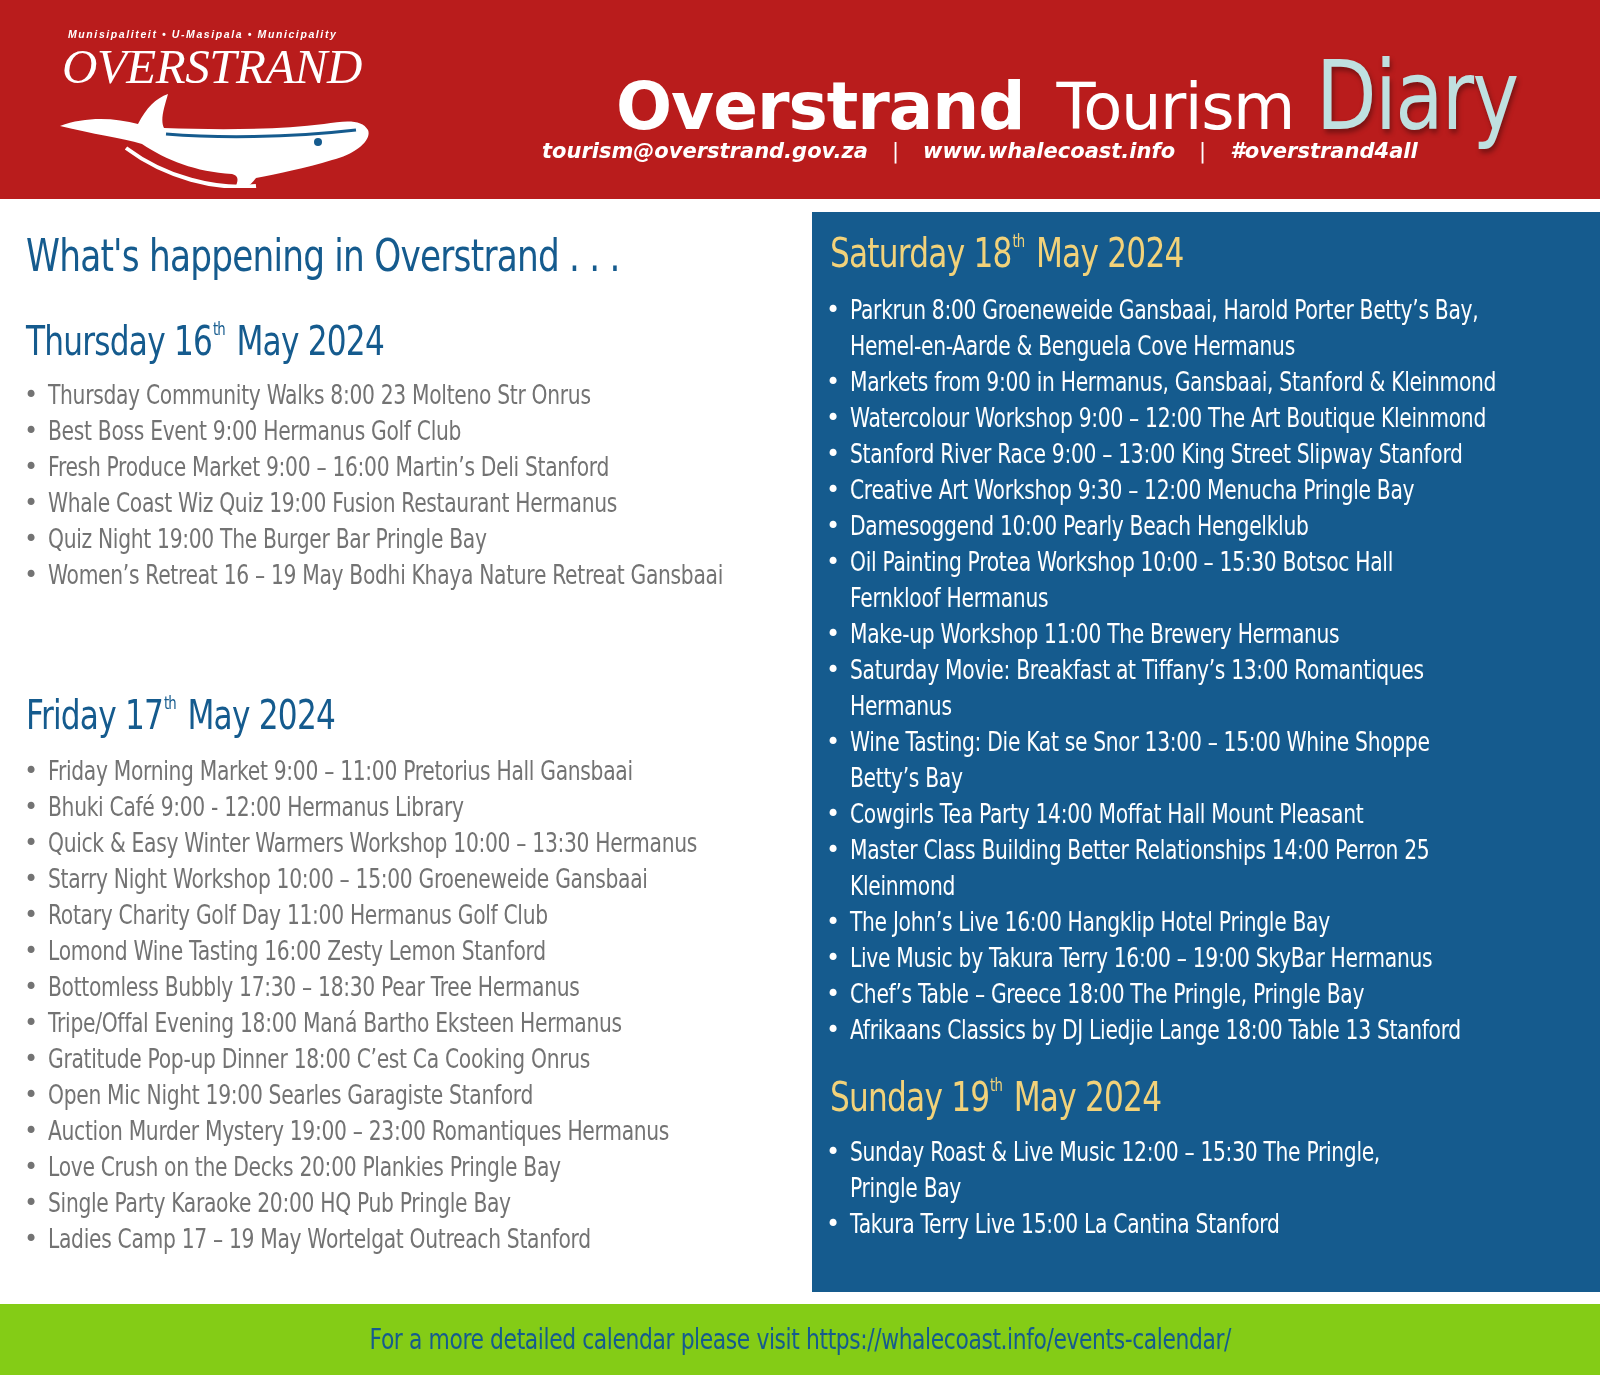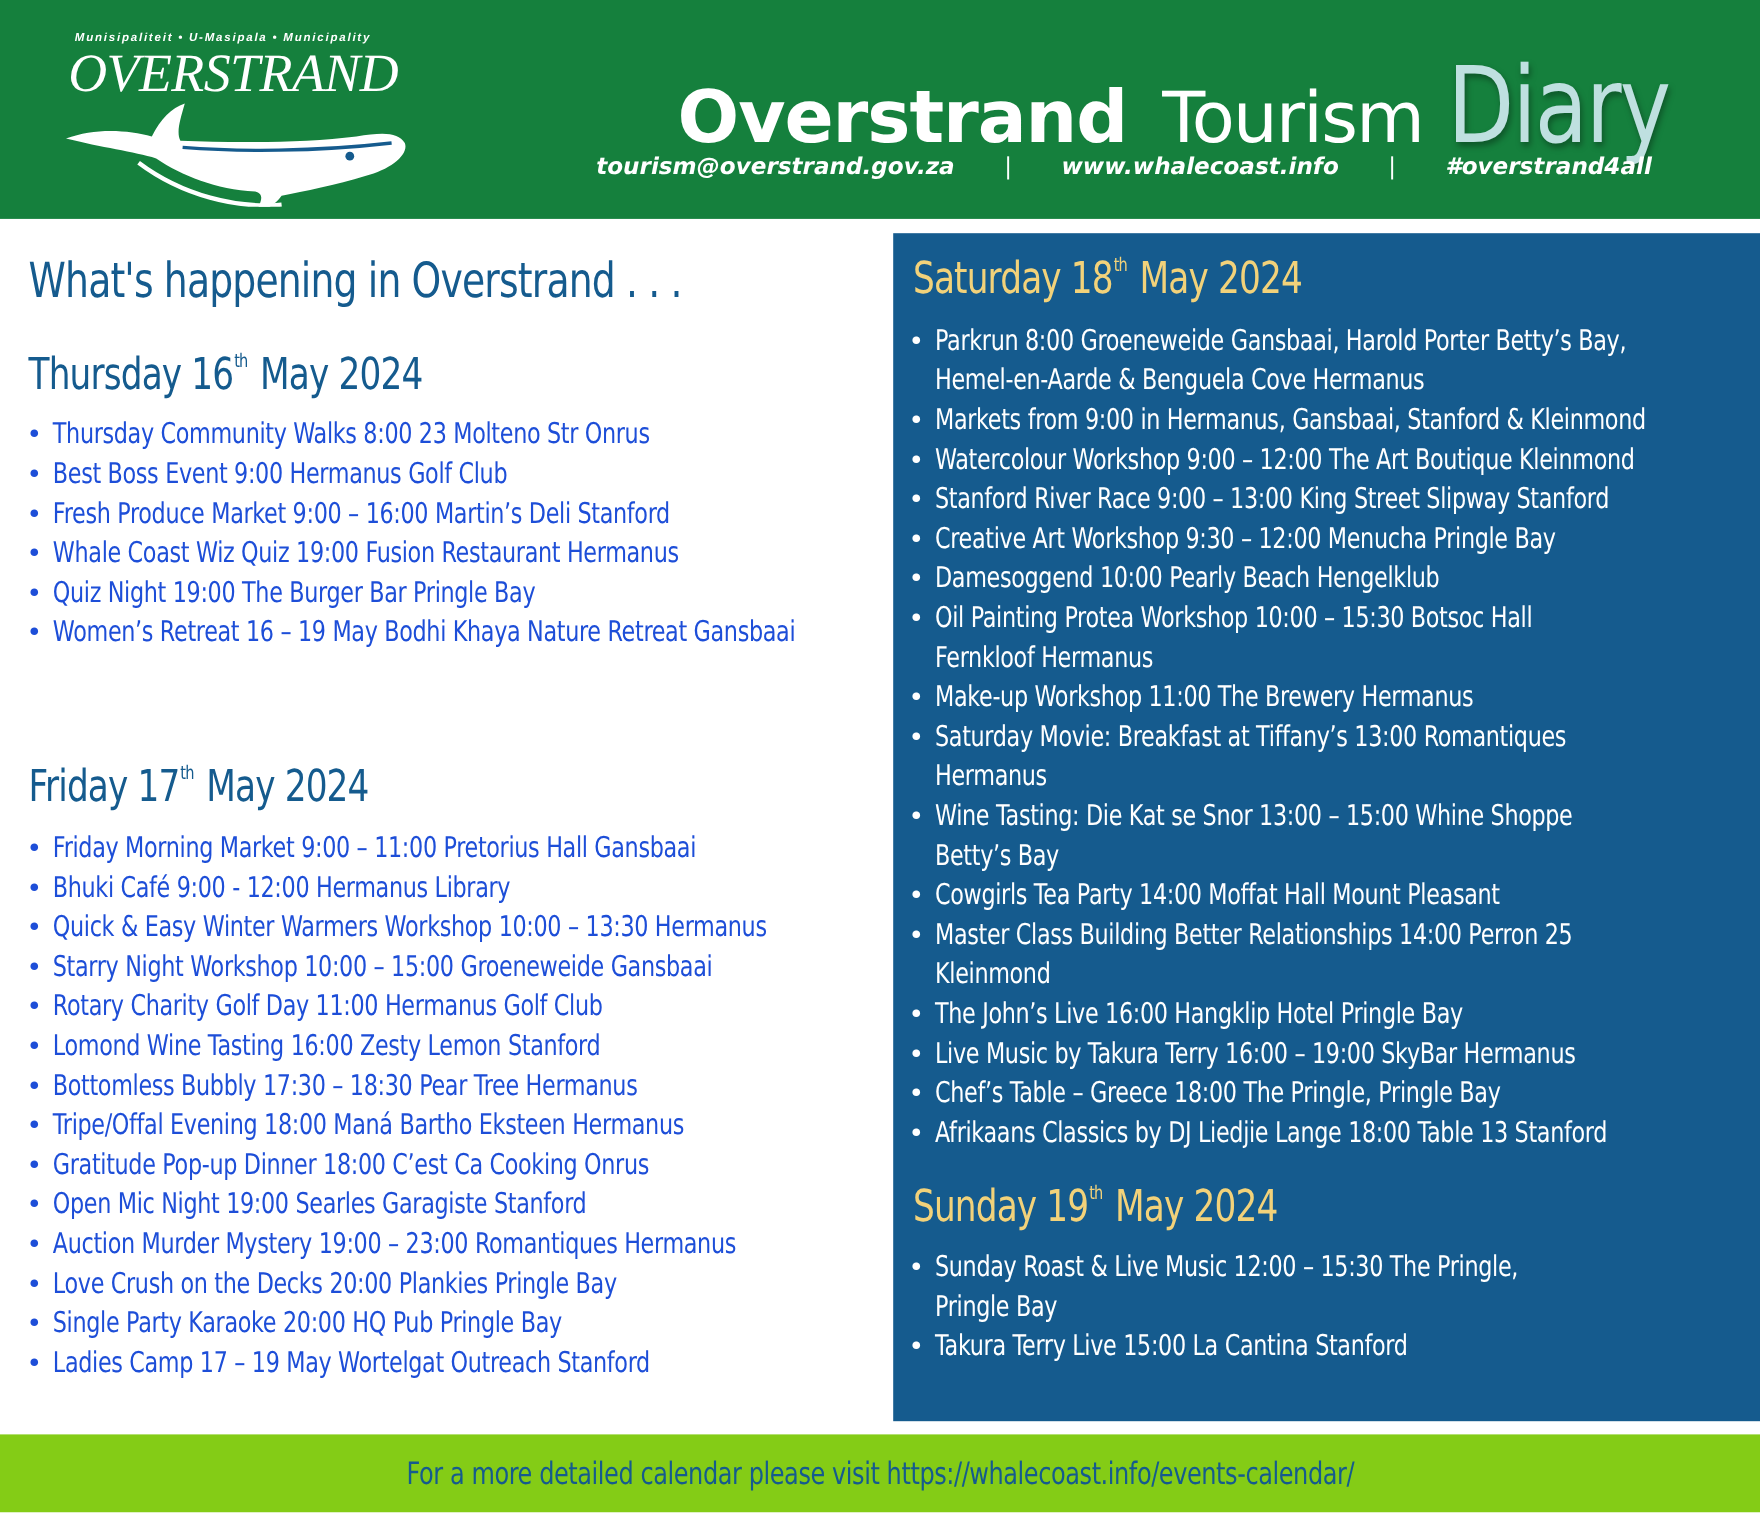--- a/index.html
+++ b/index.html
@@ -2,21 +2,21 @@
 <html><head>
 <meta charset="utf-8">
 <style>
   * { box-sizing: border-box; margin: 0; padding: 0; }
   html, body { width: 1600px; height: 1375px; background: #ffffff; overflow: hidden; }
   body { position: relative; font-family: "Liberation Sans", sans-serif; }
 
   
   .header {
     position: absolute; left: 0; top: 0; width: 1600px; height: 199px;
-    background: #15803d;
+    background: #b91c1c;
   }
   .logo { position: absolute; left: 56px; top: 26px; width: 340px; height: 160px; }
   .logo-tagline {
     position: absolute; left: 12px; top: 2px; width: 330px;
     color: #ffffff; font-size: 10.5px; font-style: italic; font-weight: bold;
     letter-spacing: 1.6px; white-space: nowrap;
   }
   .logo-word {
     position: absolute; left: 6px; top: 12px;
     color: #ffffff; font-family: "Liberation Serif", serif; font-style: italic;
@@ -39,21 +39,21 @@
   .title-diary {
     color: #bfe0e0; font-family: "DejaVu Sans", sans-serif; font-weight: normal;
     font-size: 96px; margin-left: 22px; letter-spacing: -2px;
     transform: scaleX(0.82); transform-origin: left bottom;
     text-shadow: 2px 4px 6px rgba(0,0,0,0.35);
   }
   .contact-row {
     position: absolute; left: 542px; top: 136px; height: 30px;
     display: flex; align-items: center; white-space: nowrap;
     color: #ffffff; font-family: "DejaVu Sans", sans-serif; font-weight: bold;
-    font-style: italic; font-size: 21px; gap: 21px;
+    font-style: italic; font-size: 21px;
   }
   .contact-sep { font-weight: normal; font-style: normal; margin: 0 24px; }
 
   
   .left-col { position: absolute; left: 0; top: 210px; width: 800px; }
   .script {
     font-family: "DejaVu Sans", sans-serif; font-weight: normal;
     letter-spacing: -1px; transform: scaleX(0.78); transform-origin: left center;
     white-space: nowrap; display: inline-block;
   }
@@ -69,21 +69,21 @@
     font-family: "DejaVu Sans", sans-serif; font-size: 26px; line-height: 36px;
     white-space: nowrap;
   }
   .event-list li .txt {
     display: inline-block; transform: scaleX(0.78); transform-origin: left center;
     letter-spacing: -0.4px;
   }
   .event-list li::before {
     content: "\2022"; position: absolute; left: 0; top: 0; font-size: 24px;
   }
-  .left-col .event-list li { color: #1d4ed8; }
+  .left-col .event-list li { color: #737373; }
 
   
   .right-panel {
     position: absolute; left: 812px; top: 212px; width: 788px; height: 1080px;
     background: #155b8e;
   }
   .right-panel .day-heading { color: #f2d27a; left: 18px; }
   .right-panel .event-list { left: 14px; }
   .right-panel .event-list li { color: #ffffff; white-space: normal; }
   .right-panel .event-list li .txt { white-space: nowrap; }

